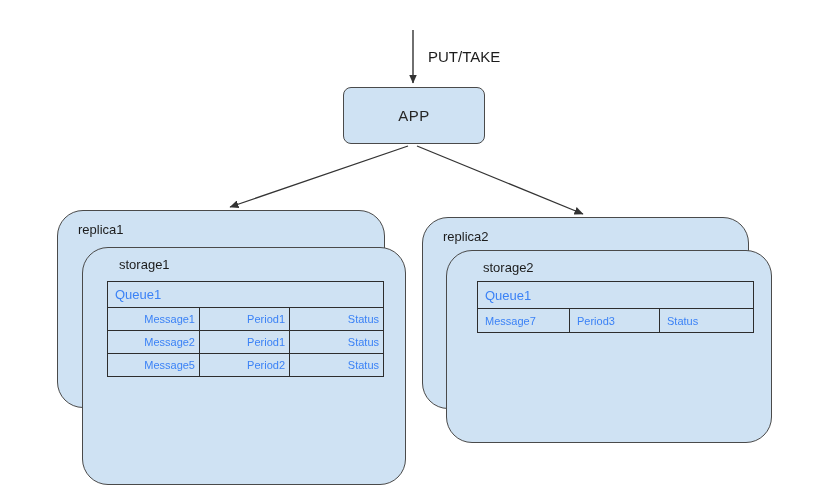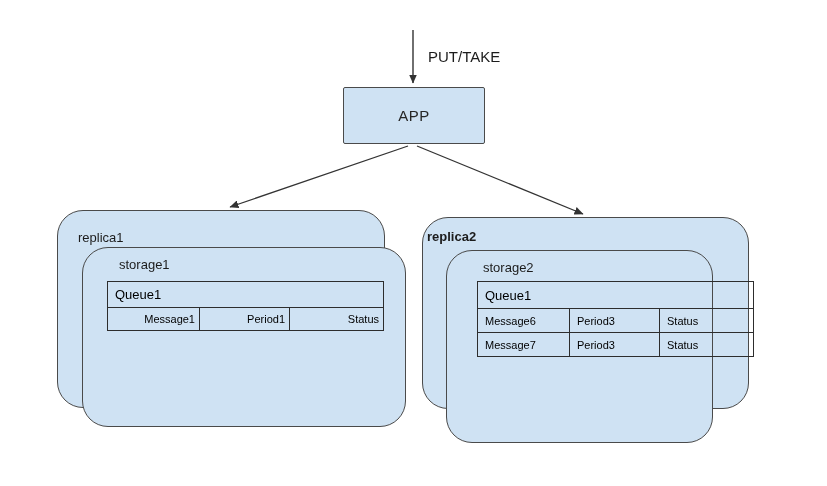--- a/index.html
+++ b/index.html
@@ -10,38 +10,38 @@
   }
   .connector-layer { position:absolute; left:0; top:0; width:827px; height:486px; z-index:1; }
   .node {
     position:absolute; box-sizing:border-box;
     background:var(--node_fill, #cfe2f3);
     border:1.5px solid var(--node_border, #4a4a4a);
   }
   .rounded-big { border-radius:26px; }
   .node-label { position:absolute; font-size:13px; color:#1c1c1c; white-space:nowrap; }
   .app-node {
-    left:343px; top:87px; width:142px; height:57px; border-radius:2px; z-index:2;
+    left:343px; top:87px; width:142px; height:57px; border-radius:8px; z-index:2;
     display:flex; align-items:center; justify-content:center;
     font-size:15px; color:#262626; letter-spacing:0.5px;
   }
   .edge-label {
     position:absolute; left:428px; top:48px; font-size:15px; color:#1c1c1c; z-index:2;
   }
   .replica1 { left:57px;  top:210px; width:328px; height:198px; z-index:2; }
-  .storage1 { left:82px;  top:247px; width:324px; height:180px; z-index:3; }
+  .storage1 { left:82px;  top:247px; width:324px; height:238px; z-index:3; }
   .replica2 { left:422px; top:217px; width:327px; height:192px; z-index:2; }
-  .storage2 { left:446px; top:250px; width:267px; height:193px; z-index:3;text-align:right; }
+  .storage2 { left:446px; top:250px; width:326px; height:193px; z-index:3;text-align:right; }
   .qtable {
     position:absolute; z-index:4; border-collapse:collapse; table-layout:fixed;
     width:276px; background:transparent;
   }
   .qtable td {
     border:1px solid var(--table_border, #2d2d2d);
-    font-size:11px; color:#000000; padding:0 4px 0 7px;
+    font-size:11px; color:#3b82f6; padding:0 4px 0 7px;
     overflow:hidden; white-space:nowrap; box-sizing:border-box;
     vertical-align:middle;
   }
   .qtable tr.hdr td { font-size:13px; }
   .table1 { left:107px; top:281px; }
   .table1 tr.hdr td { height:26px; }
   .table1 tr.row td { height:23px;text-align:right; }
   .table2 { left:477px; top:281px; }
   .table2 tr.hdr td { height:27px; }
   .table2 tr.row td { height:24px; }
@@ -62,65 +62,70 @@
     <line x1="417" y1="146" x2="583" y2="214" stroke="#333333" stroke-width="1.3" marker-end="url(#ah)"></line>
   </svg>
 
   <div class="edge-label">PUT/TAKE</div>
 
   <div class="node app-node">
     <span>APP</span>
   </div>
 
   <div class="node rounded-big replica1">
-    <span class="node-label" style="left:20px; top:11px;margin-top:8px;">replica1</span>
+    <span class="node-label" style="left:20px; top:11px;">replica1</span>
   </div>
   <div class="node rounded-big storage1">
     <span class="node-label" style="left:36px; top:9px;">storage1</span>
   </div>
   <table class="qtable table1">
     <colgroup>
       <col style="width:92px">
         <col style="width:90px">
         <col style="width:94px">
     </colgroup>
     <tbody>
         <tr class="hdr">
       <td colspan="3">Queue1</td>
     </tr>
     <tr class="row">
       <td>Message1</td>
       <td>Period1</td>
       <td>Status</td>
     </tr>
+    <tr class="row">
+      <td>Message2</td>
+      <td>Period1</td>
+      <td>Status</td>
+    </tr>
+    <tr class="row">
+      <td>Message5</td>
+      <td>Period2</td>
+      <td>Status</td>
+    </tr>
   </tbody>
     </table>
 
   <div class="node rounded-big replica2">
-    <span class="node-label" style="left:4px; top:11px;font-weight:bold;">replica2</span>
+    <span class="node-label" style="left:20px; top:11px;">replica2</span>
   </div>
   <div class="node rounded-big storage2">
     <span class="node-label" style="left:36px; top:9px;">storage2</span>
   </div>
   <table class="qtable table2">
     <colgroup>
       <col style="width:92px">
         <col style="width:90px">
         <col style="width:94px">
     </colgroup>
     <tbody>
         <tr class="hdr">
       <td colspan="3">Queue1</td>
     </tr>
     <tr class="row">
-      <td>Message6</td>
-      <td>Period3</td>
-      <td>Status</td>
-    </tr>
-    <tr class="row">
       <td>Message7</td>
       <td>Period3</td>
       <td>Status</td>
     </tr>
   </tbody>
     </table>
 
 </div>
 
 </body></html>

